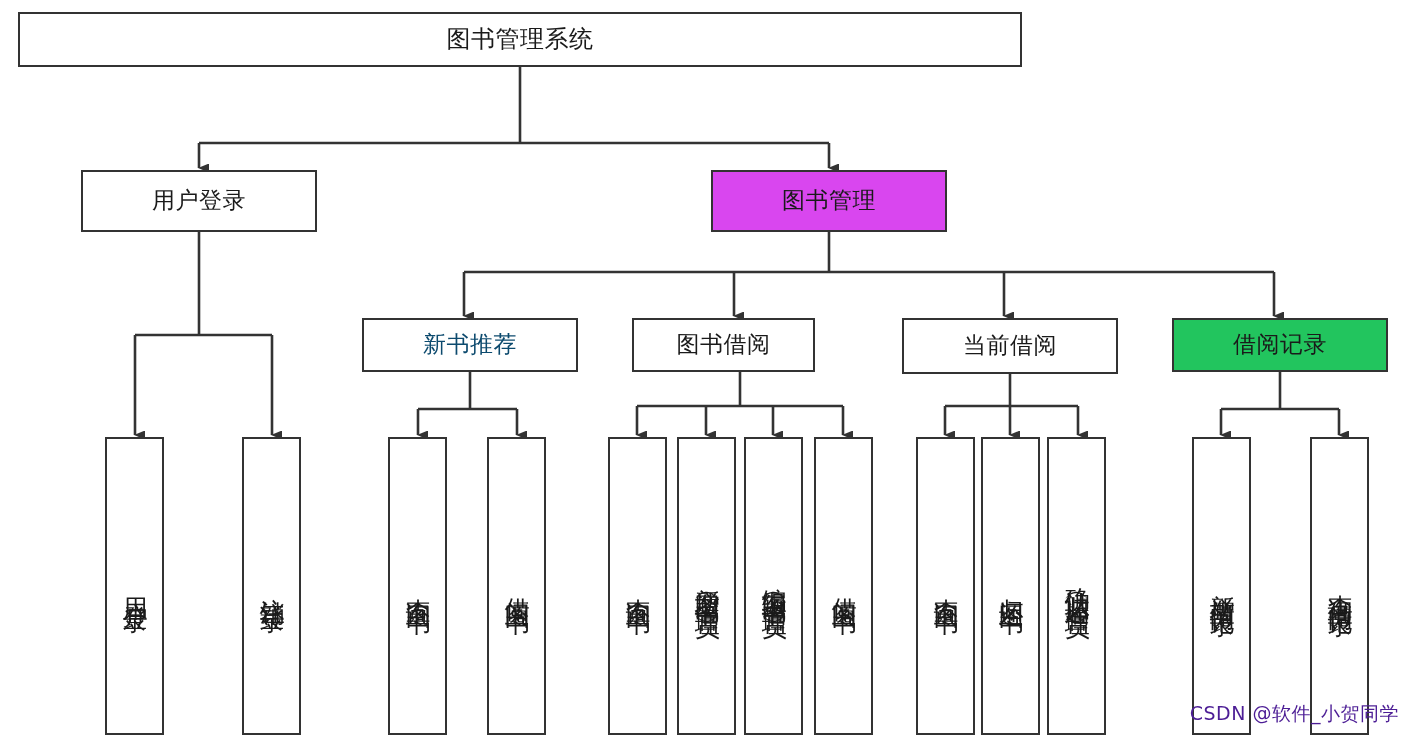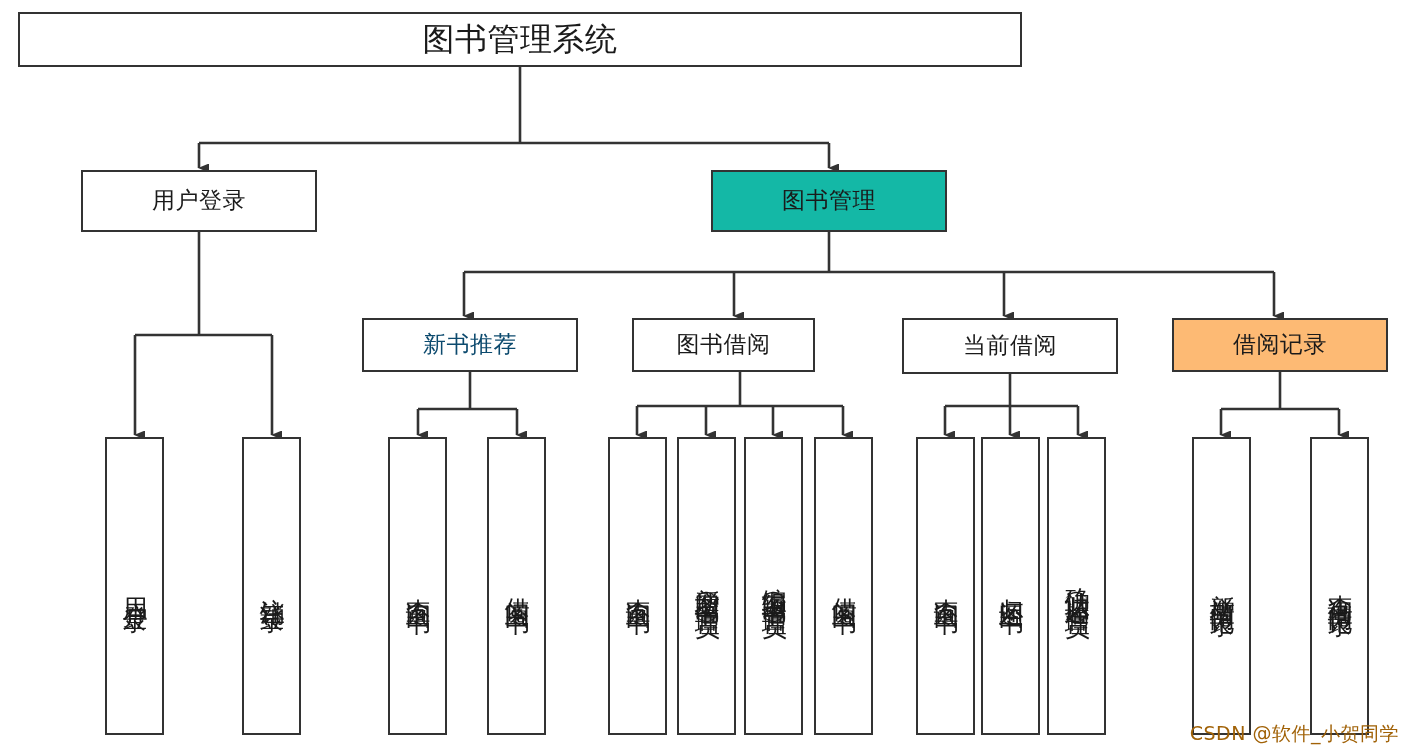--- a/index.html
+++ b/index.html
@@ -41,43 +41,43 @@
     text-align: center;
     line-height: 1.18;
     letter-spacing: 0.5px;
   }
   
   .node.h .node-label {
     writing-mode: horizontal-tb;
     font-size: 23px;
   }
   .node.root .node-label {
-    font-size: 32px;
+    font-size: 24px;
   }
   
   .node.v {
     align-items: center;
     justify-content: center;
     padding: 4px 0;
   }
   .node.v .node-label {
     writing-mode: vertical-rl;
     text-orientation: upright;
     font-size: 25px;
     line-height: 1.05;
     letter-spacing: 4px;
     white-space: nowrap;
     max-height: 288px;
   }
   .watermark {
     position: absolute;
     right: 6px;
-    bottom: 0;
+    bottom: 20px;
     font-size: 19px;
-    color: #a16207;
+    color: #4c1d95;
     letter-spacing: 0.5px;
     white-space: nowrap;
     user-select: none;
   }
 </style>
 </head>
 <body>
 
 <div id="diagram-root">
 
@@ -124,33 +124,33 @@
       </g>
   </svg>
 
   <div id="node-layer">
       <div class="node h root" style="left: 18px; top: 12px; width: 1004px; height: 55px; border-color: rgb(51, 51, 51); background: rgb(255, 255, 255); color: rgb(26, 26, 26);">
         <span class="node-label">图书管理系统</span>
       </div>
       <div class="node h" style="left: 81px; top: 170px; width: 236px; height: 62px; border-color: rgb(51, 51, 51); background: rgb(255, 255, 255); color: rgb(26, 26, 26);">
         <span class="node-label">用户登录</span>
       </div>
-      <div class="node h" style="left: 711px; top: 170px; width: 236px; height: 62px; border-color: rgb(51, 51, 51); background: #14b8a6; color: rgb(26, 26, 26);">
+      <div class="node h" style="left: 711px; top: 170px; width: 236px; height: 62px; border-color: rgb(51, 51, 51); background: #d946ef; color: rgb(26, 26, 26);">
         <span class="node-label">图书管理</span>
       </div>
       <div class="node h" style="left: 362px; top: 318px; width: 216px; height: 54px; border-color: rgb(51, 51, 51); background: rgb(255, 255, 255); color: #0c4a6e;">
         <span class="node-label">新书推荐</span>
       </div>
       <div class="node h" style="left: 632px; top: 318px; width: 183px; height: 54px; border-color: rgb(51, 51, 51); background: rgb(255, 255, 255); color: rgb(26, 26, 26);">
         <span class="node-label">图书借阅</span>
       </div>
       <div class="node h" style="left: 902px; top: 318px; width: 216px; height: 56px; border-color: rgb(51, 51, 51); background: rgb(255, 255, 255); color: rgb(26, 26, 26);">
         <span class="node-label">当前借阅</span>
       </div>
-      <div class="node h" style="left: 1172px; top: 318px; width: 216px; height: 54px; border-color: rgb(51, 51, 51); background: #fdba74; color: rgb(26, 26, 26);">
+      <div class="node h" style="left: 1172px; top: 318px; width: 216px; height: 54px; border-color: rgb(51, 51, 51); background: #22c55e; color: rgb(26, 26, 26);">
         <span class="node-label">借阅记录</span>
       </div>
       <div class="node v" style="left: 105px; top: 437px; width: 59px; height: 298px; border-color: rgb(51, 51, 51); background: rgb(255, 255, 255); color: rgb(26, 26, 26);">
         <span class="node-label">用户登录</span>
       </div>
       <div class="node v" style="left: 242px; top: 437px; width: 59px; height: 298px; border-color: rgb(51, 51, 51); background: rgb(255, 255, 255); color: rgb(26, 26, 26);">
         <span class="node-label">注销登录</span>
       </div>
       <div class="node v" style="left: 388px; top: 437px; width: 59px; height: 298px; border-color: rgb(51, 51, 51); background: rgb(255, 255, 255); color: rgb(26, 26, 26);">
         <span class="node-label">查询图书</span>

